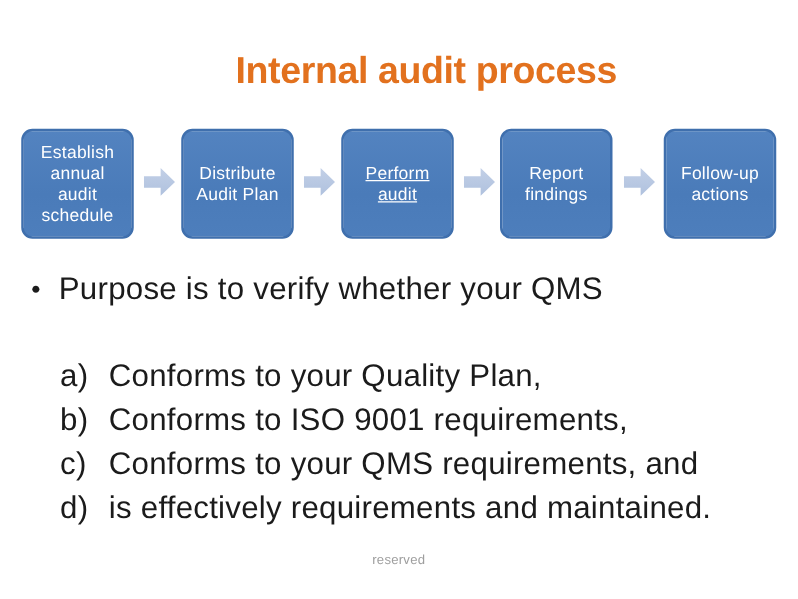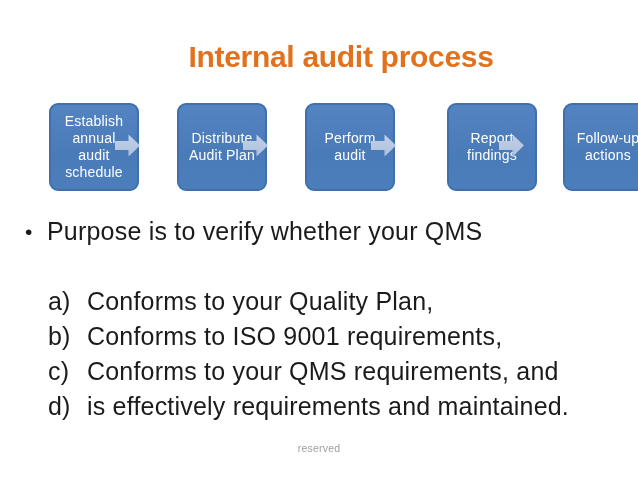--- a/index.html
+++ b/index.html
@@ -45,26 +45,25 @@
     border-radius: 9px;
     display: flex;
     flex-direction: column;
     align-items: center;
     justify-content: center;
     color: #ffffff;
     font-size: 14px;
     line-height: 17px;
     text-align: center;
     letter-spacing: 0.2px;
-    margin-left: 32px;
   }
   .step-1 { left: 17px; }
   .step-2 { left: 145px; }
-  .step-3 { left: 273px; }
-  .step-4 { left: 415px; }
+  .step-3 { left: 273px; text-decoration: underline; }
+  .step-4 { left: 400px; }
   .step-5 { left: 531px; text-align: center; }
   .flow-arrow {
     position: absolute;
     top: 134px;
     width: 25px;
     height: 23px;
     background: linear-gradient(to bottom, #c3d0e7, #afc1de);
     clip-path: polygon(0 30%, 54% 30%, 54% 2%, 100% 50%, 54% 98%, 54% 70%, 0 70%);
   }
   .arrow-1 { left: 115px; }

